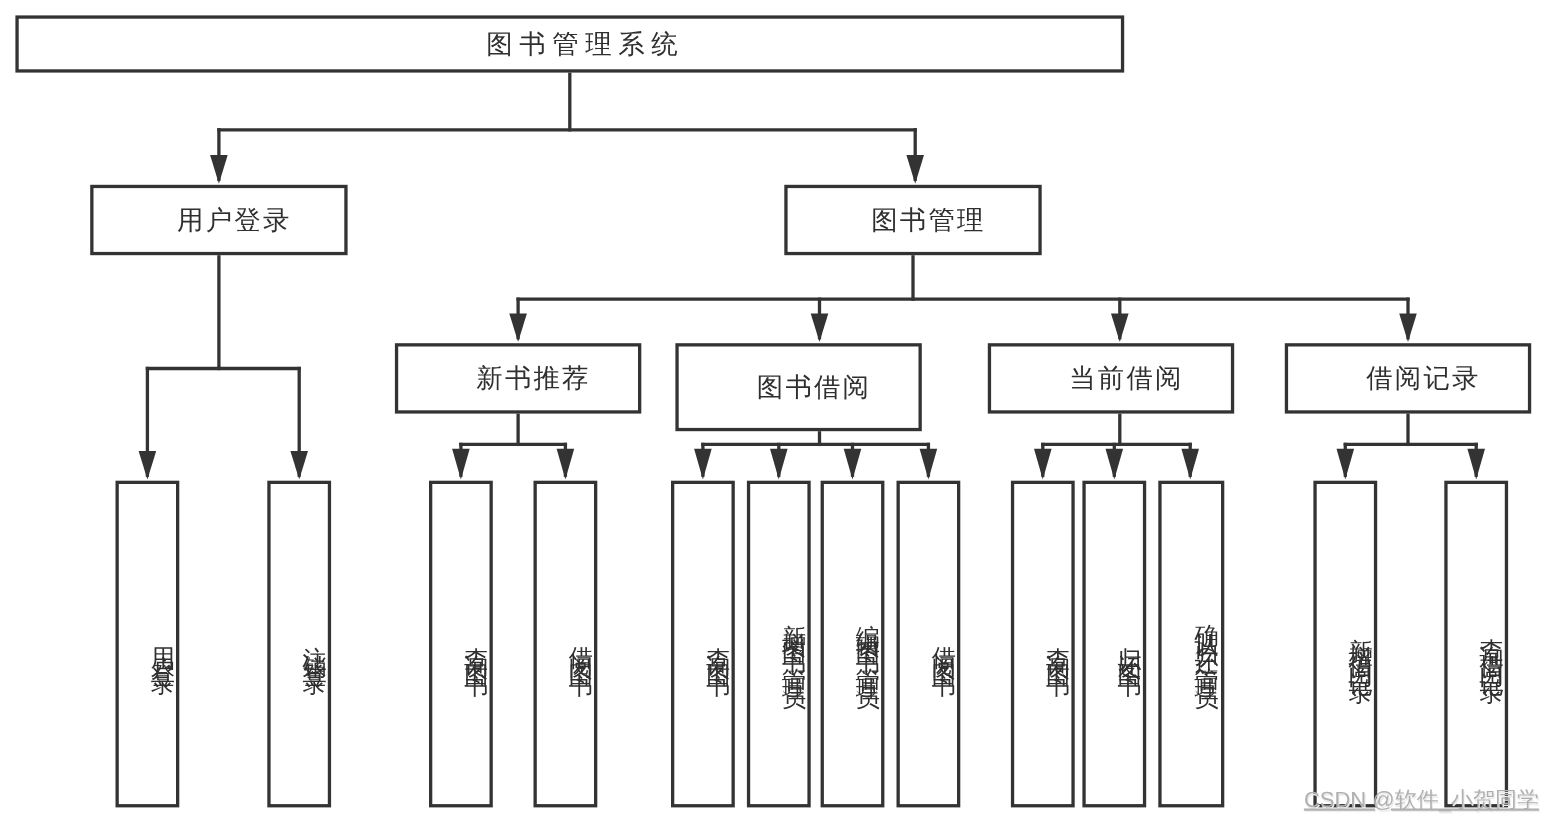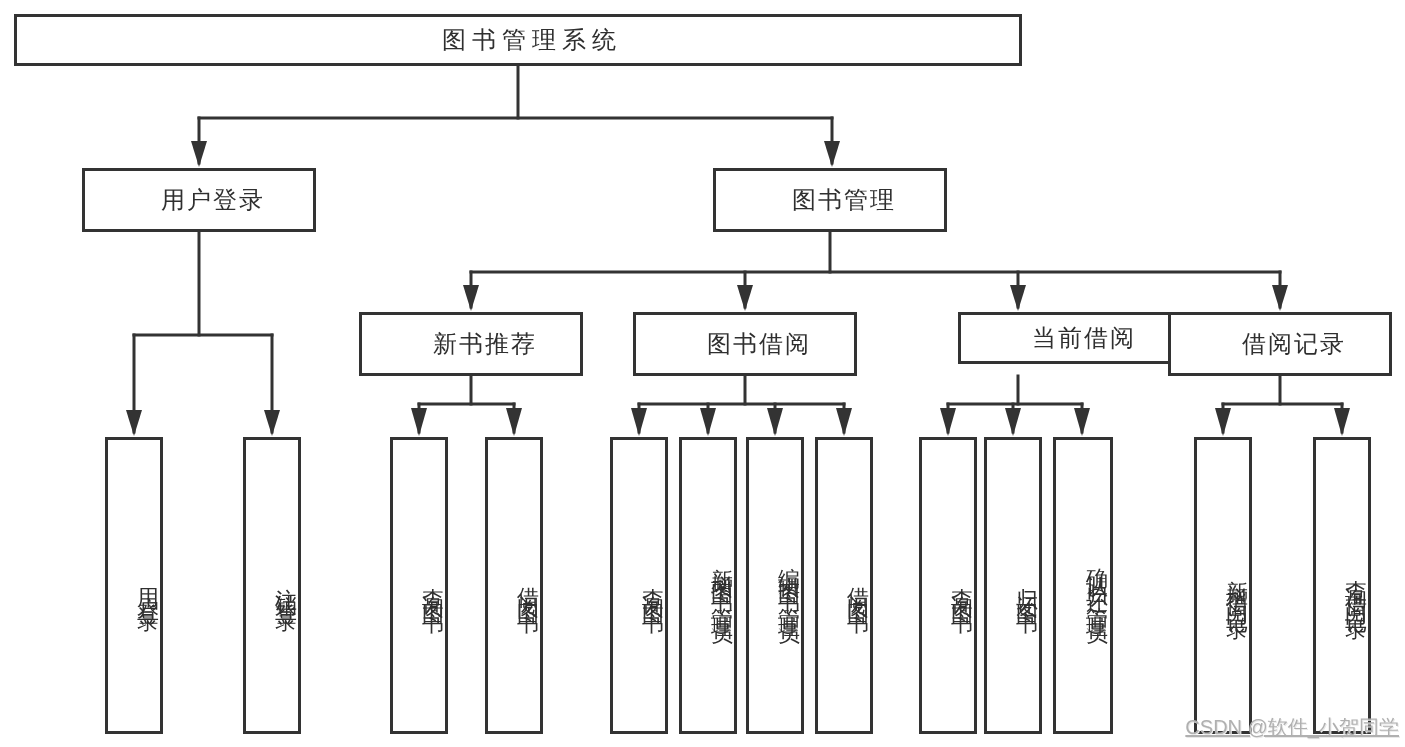--- a/index.html
+++ b/index.html
@@ -133,24 +133,24 @@
   <div class="box" style="left:82px; top:168px; width:234px; height:64px">
     <span class="hlabel">用户登录</span>
   </div>
   <div class="box" style="left:713px; top:168px; width:234px; height:64px">
     <span class="hlabel">图书管理</span>
   </div>
 
   <div class="box" style="left:359px; top:312px; width:224px; height:64px">
     <span class="hlabel">新书推荐</span>
   </div>
-  <div class="box" style="left:633px; top:312px; width:224px; height:64px">
+  <div class="box" style="left:614px; top:312px; width:224px; height:80px">
     <span class="hlabel">图书借阅</span>
   </div>
-  <div class="box" style="left:958px; top:312px; width:224px; height:52px">
+  <div class="box" style="left:898px; top:312px; width:224px; height:64px">
     <span class="hlabel">当前借阅</span>
   </div>
   <div class="box" style="left:1168px; top:312px; width:224px; height:64px">
     <span class="hlabel">借阅记录</span>
   </div>
 
   <div class="box leaf" style="left:105px; top:437px; width:58px; height:297px">
     <span class="vlabel">用户登录</span>
   </div>
   <div class="box leaf" style="left:243px; top:437px; width:58px; height:297px">

